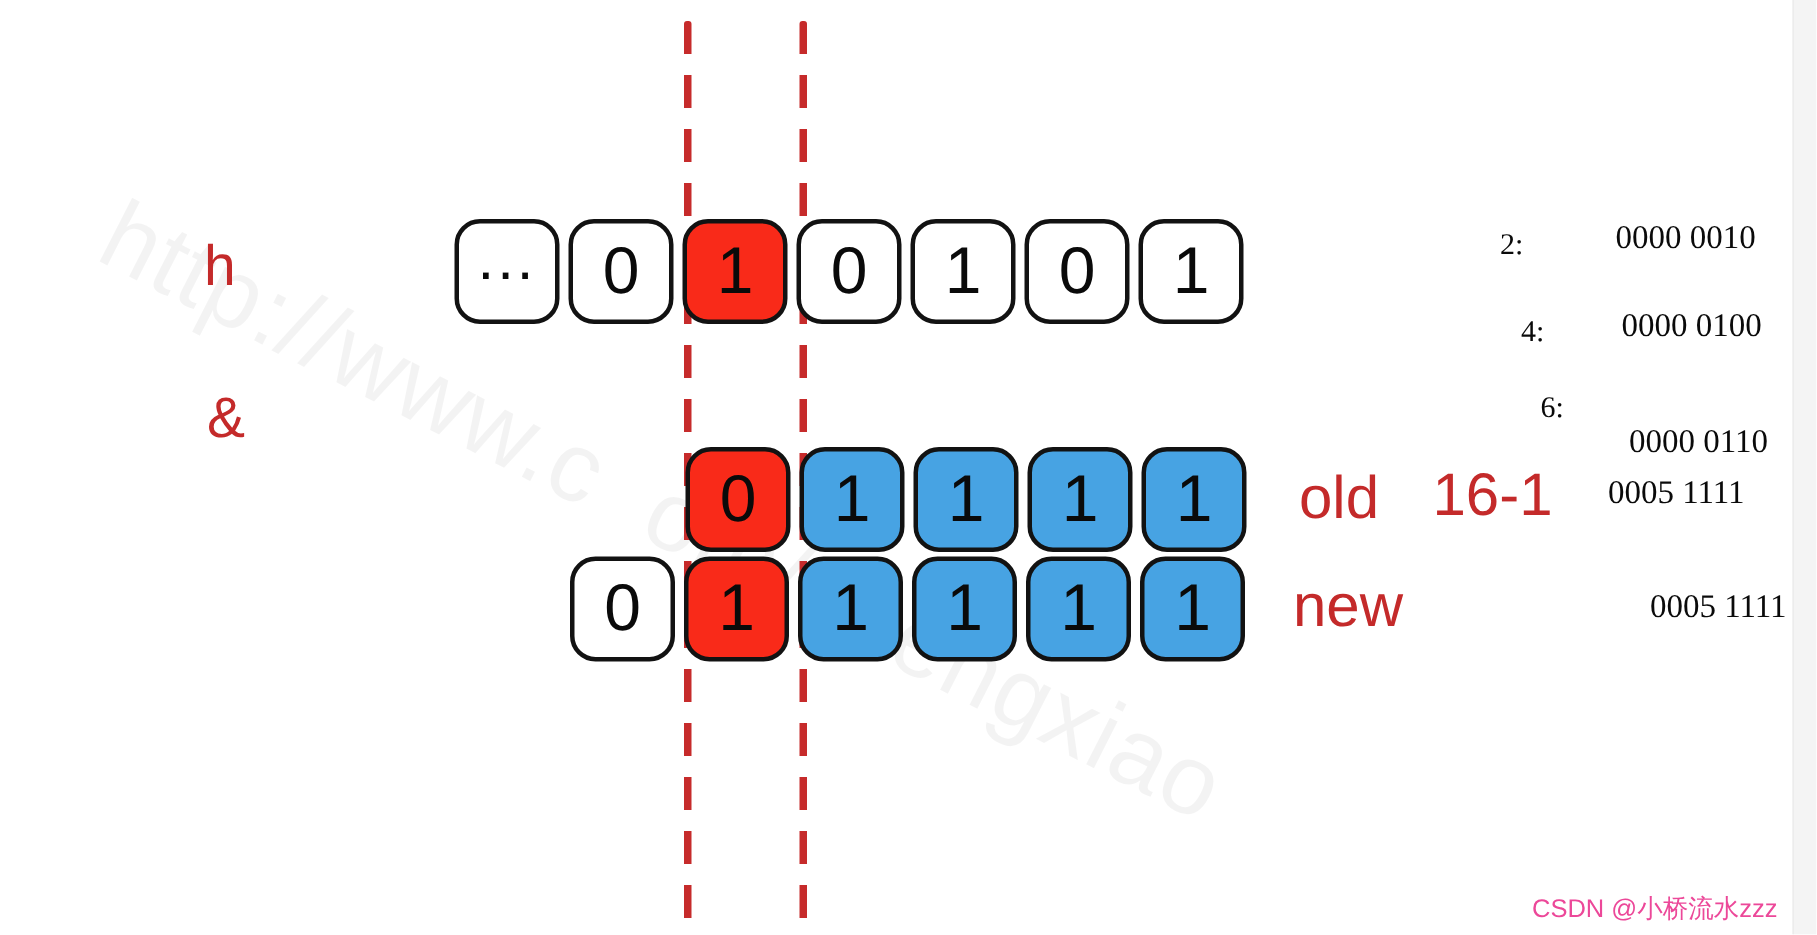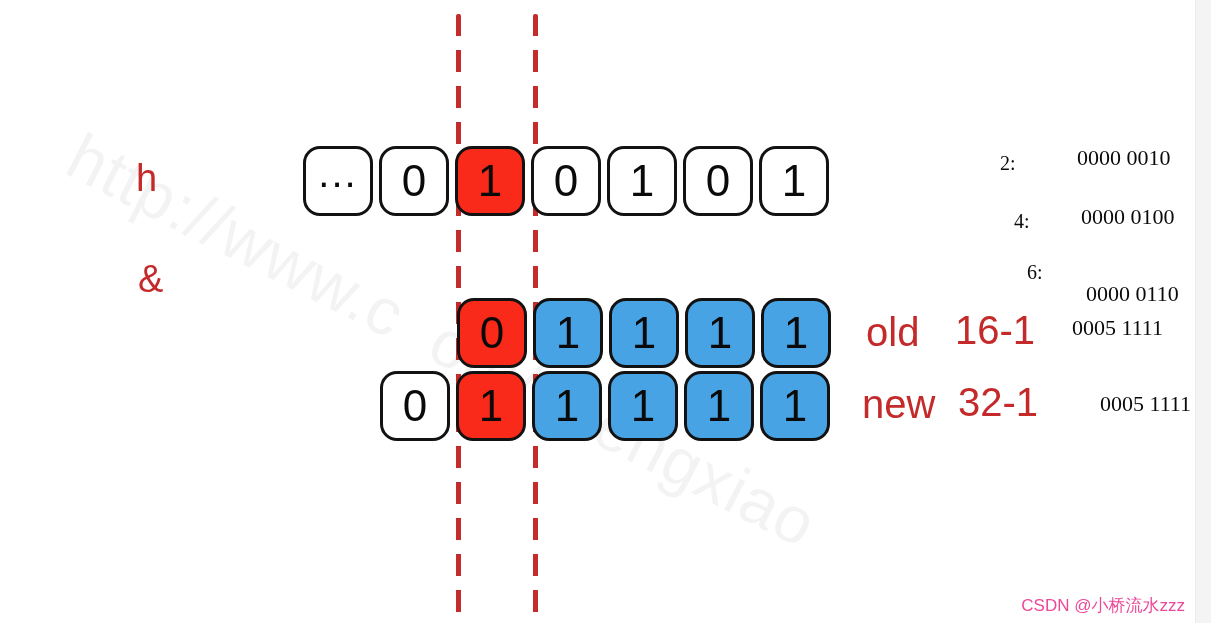--- a/index.html
+++ b/index.html
@@ -172,21 +172,20 @@
     <div class="cell red">1</div>
     <div class="cell blue">1</div>
     <div class="cell blue">1</div>
     <div class="cell blue">1</div>
     <div class="cell blue">1</div>
   </div>
 
   <div class="lbl-red-big" id="lbl-old">old</div>
   <div class="lbl-red-big" id="lbl-old-val">16-1</div>
   <div class="lbl-red-big" id="lbl-new">new</div>
-  <div class="lbl-red-big" id="lbl-new-val">32-1</div>
 
   <div class="note k" id="k2">2:</div>
   <div class="note" id="b2">0000 0010</div>
   <div class="note k" id="k4">4:</div>
   <div class="note" id="b4">0000 0100</div>
   <div class="note k" id="k6">6:</div>
   <div class="note" id="b6">0000 0110</div>
   <div class="note" id="bold">0005 1111</div>
   <div class="note" id="bnew">0005 1111</div>
 

